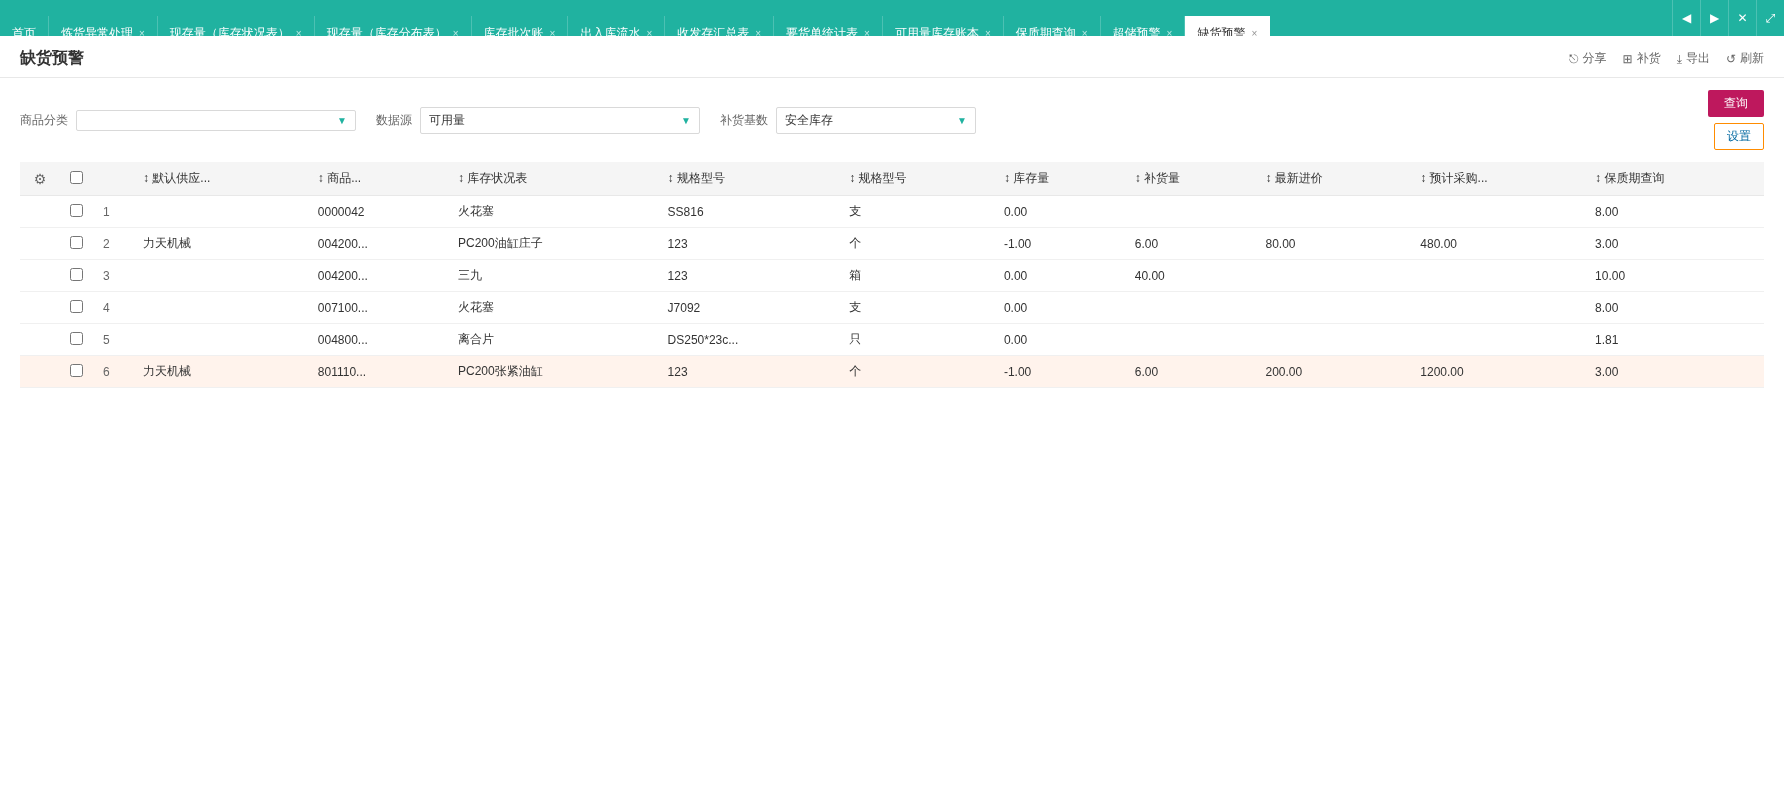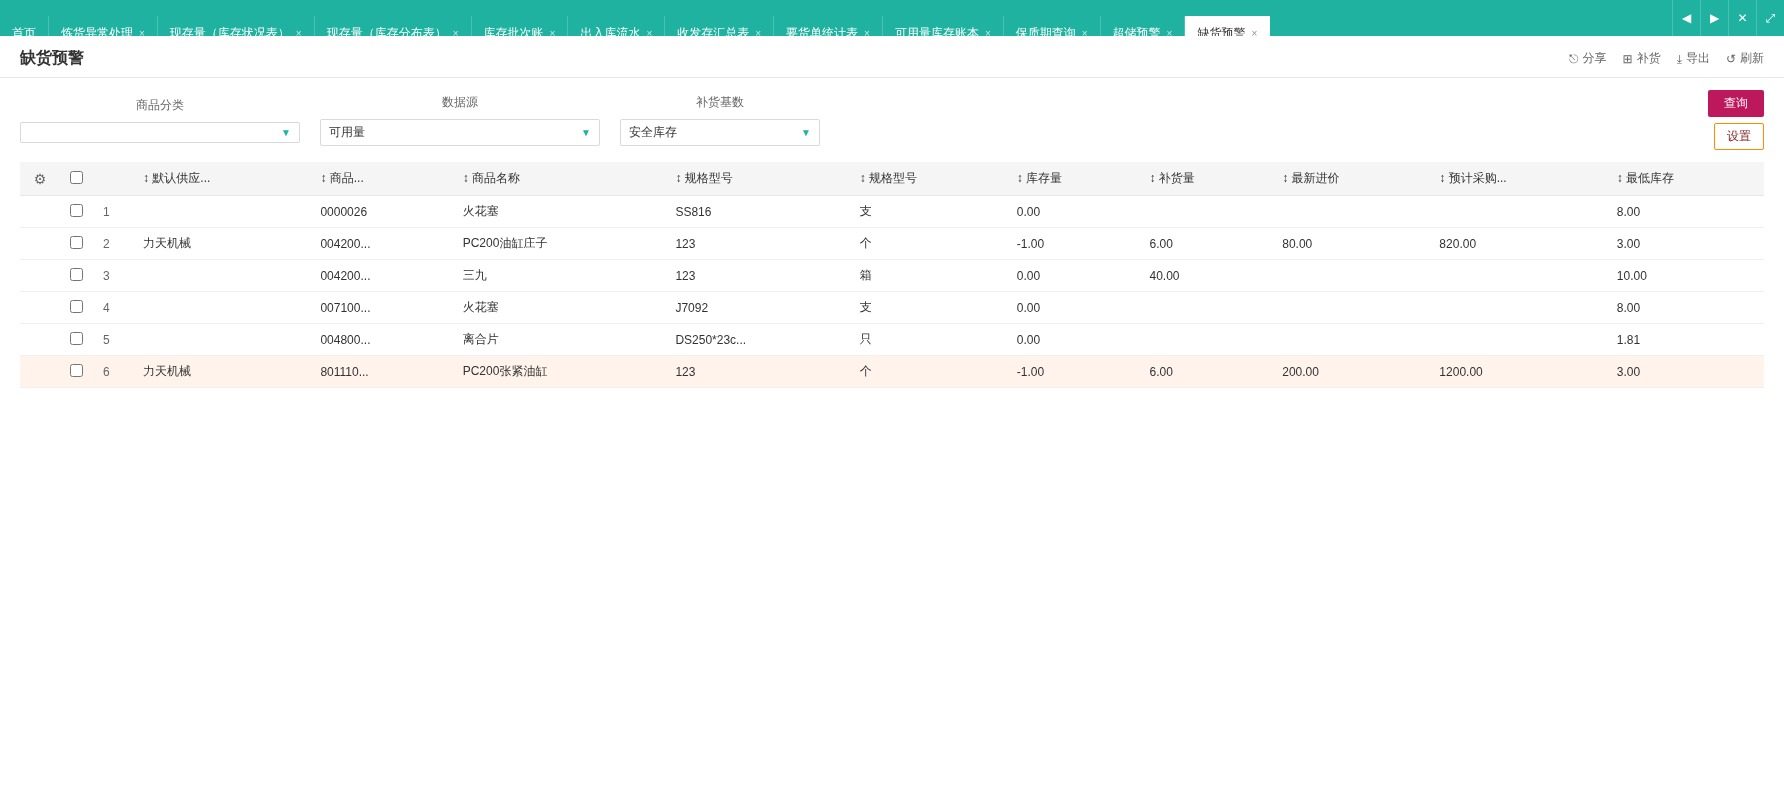--- a/index.html
+++ b/index.html
@@ -94,21 +94,20 @@
       display: flex;
       align-items: center;
       padding: 12px 20px;
       gap: 20px;
       flex-wrap: wrap;
     }
     .filter-item {
       display: flex;
       align-items: center;
       gap: 8px;
-      flex-direction: column;
     }
     .filter-label {
       color: #666;
       font-size: 12px;
       white-space: nowrap;
     }
     .filter-select {
       display: flex;
       align-items: center;
       border: 1px solid #d9d9d9;
@@ -129,21 +128,21 @@
       background: #be185d;
       color: #fff;
       border: none;
       border-radius: 2px;
       padding: 5px 16px;
       cursor: pointer;
       font-size: 12px;
     }
     .btn-settings {
       background: #fff;
-      color: #7f1d1d;
+      color: #0369a1;
       border: 1px solid #ff8c00;
       border-radius: 2px;
       padding: 4px 12px;
       cursor: pointer;
       font-size: 12px;
     }
 
     .filter-right {
       margin-left: auto;
       display: flex;
@@ -285,37 +284,37 @@
             <div class="th-gear">
                 <span class="gear-icon">⚙</span>
               </div>
           </th>
           <th class="check-col">
             <input type="checkbox" style="">
           </th>
           <th style="width:40px;"></th>
           <th><span>↕ 默认供应...</span></th>
           <th><span>↕ 商品...</span></th>
-          <th><span>↕ 商品名称</span></th>
+          <th><span>↕ 库存状况表</span></th>
           <th><span>↕ 规格型号</span></th>
           <th><span>↕ 规格型号</span></th>
           <th><span>↕ 库存量</span></th>
           <th><span>↕ 补货量</span></th>
           <th><span>↕ 最新进价</span></th>
           <th><span>↕ 预计采购...</span></th>
-          <th><span>↕ 最低库存</span></th>
+          <th><span>↕ 保质期查询</span></th>
         </tr>
       </thead>
       <tbody id="table-body">
       <tr>
     <td></td>
     <td><input type="checkbox" style=""></td>
     <td style="color:#666;">1</td>
     <td></td>
-    <td>0000026</td>
+    <td>0000042</td>
     <td>火花塞</td>
     <td>SS816</td>
     <td>支</td>
     <td>0.00</td>
     <td></td>
     <td></td>
     <td></td>
     <td>8.00</td>
   </tr>
           <tr>
@@ -323,21 +322,21 @@
     <td><input type="checkbox" style=""></td>
     <td style="color:#666;">2</td>
     <td>力天机械</td>
     <td>004200...</td>
     <td>PC200油缸庄子</td>
     <td>123</td>
     <td>个</td>
     <td>-1.00</td>
     <td>6.00</td>
     <td>80.00</td>
-    <td>820.00</td>
+    <td>480.00</td>
     <td>3.00</td>
   </tr>
           <tr>
     <td></td>
     <td><input type="checkbox" style=""></td>
     <td style="color:#666;">3</td>
     <td></td>
     <td>004200...</td>
     <td>三九</td>
     <td>123</td>

